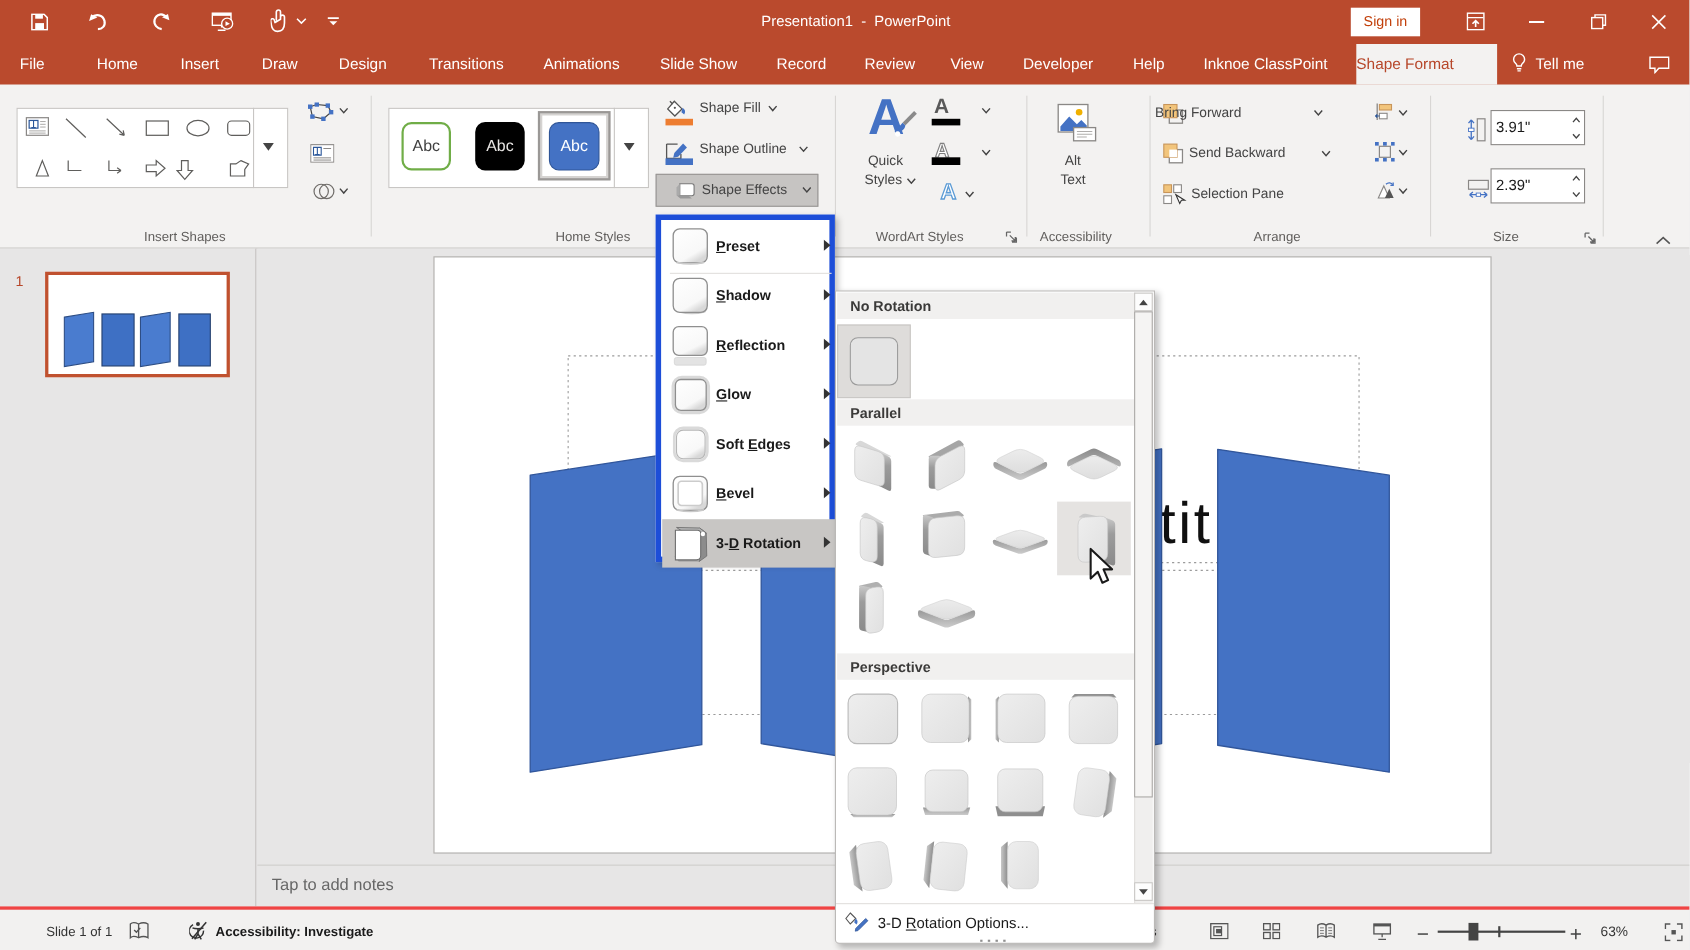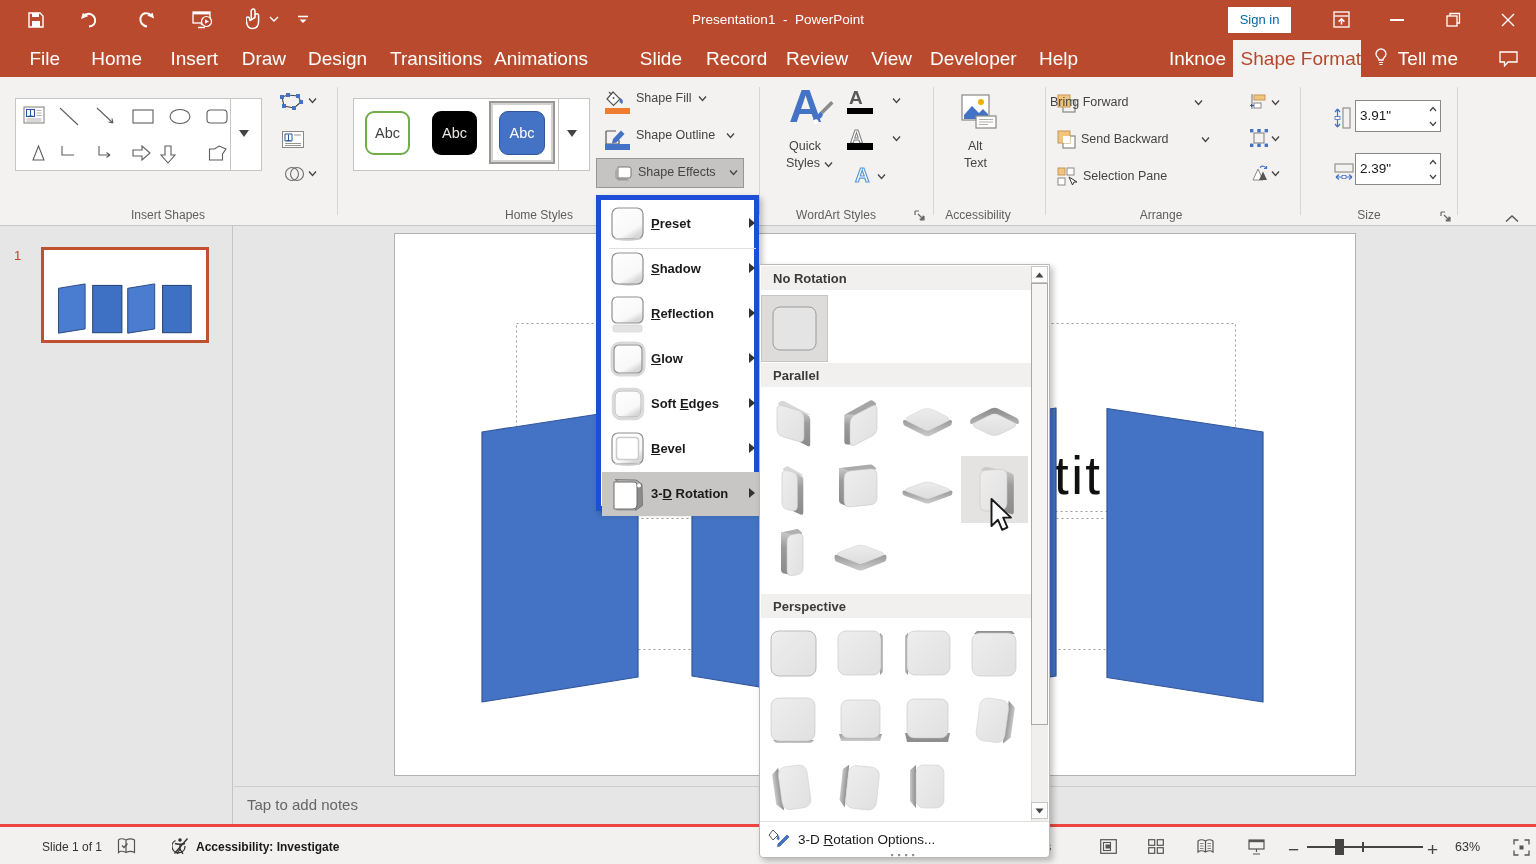--- a/index.html
+++ b/index.html
@@ -3,24 +3,24 @@
 <meta charset="utf-8">
 <style>
 * { margin:0; padding:0; box-sizing:border-box; }
 html,body { width:1536px; height:864px; overflow:hidden; font-family:"Liberation Sans", sans-serif; }
 #app { position:relative; width:1536px; height:864px; background:#E7E6E6; }
 .abs { position:absolute; }
 
 
 #titlebar { position:absolute; left:0; top:0; width:1536px; height:40px; background:#BA4A2D; }
 #tabrow { position:absolute; left:0; top:40px; width:1536px; height:37px; background:#BA4A2D; }
-.tab { position:absolute; top:0; height:37px; line-height:37px; color:#fff; font-size:19px; text-align:right; }
+.tab { position:absolute; top:0; height:37px; line-height:37px; color:#fff; font-size:14px; text-align:left; }
 .tab.active { background:#F3F2F1; color:#B7472A; }
 #titletext { position:absolute; top:0; width:100%; text-align:center; line-height:40px; color:#fff; font-size:13.5px;padding-left:20px; }
-#signin { position:absolute; left:1228px; top:7px; width:63px; height:26px; background:#fff; color:#0369a1; font-size:13px; text-align:center; line-height:26px; }
+#signin { position:absolute; left:1228px; top:7px; width:63px; height:26px; background:#fff; color:#c2410c; font-size:13px; text-align:center; line-height:26px; }
 
 
 #ribbon { position:absolute; left:0; top:77px; width:1536px; height:149px; background:#F3F2F1; border-bottom:1px solid #C8C6C4; }
 .gsep { position:absolute; top:10px; height:128px; width:1px; background:#D8D6D4; }
 .glabel { position:absolute; top:131px; font-size:12px; color:#605E5C; text-align:center; transform:translateX(-50%); white-space:nowrap; }
 .rbtntext { font-size:12.5px; color:#444; }
 
 
 #leftpanel { position:absolute; left:0; top:226px; width:233px; height:598px; background:#E7E6E6; border-right:1px solid #C6C4C2; }
 #canvas { position:absolute; left:234px; top:226px; width:1302px; height:559px; background:#E7E6E6; }

